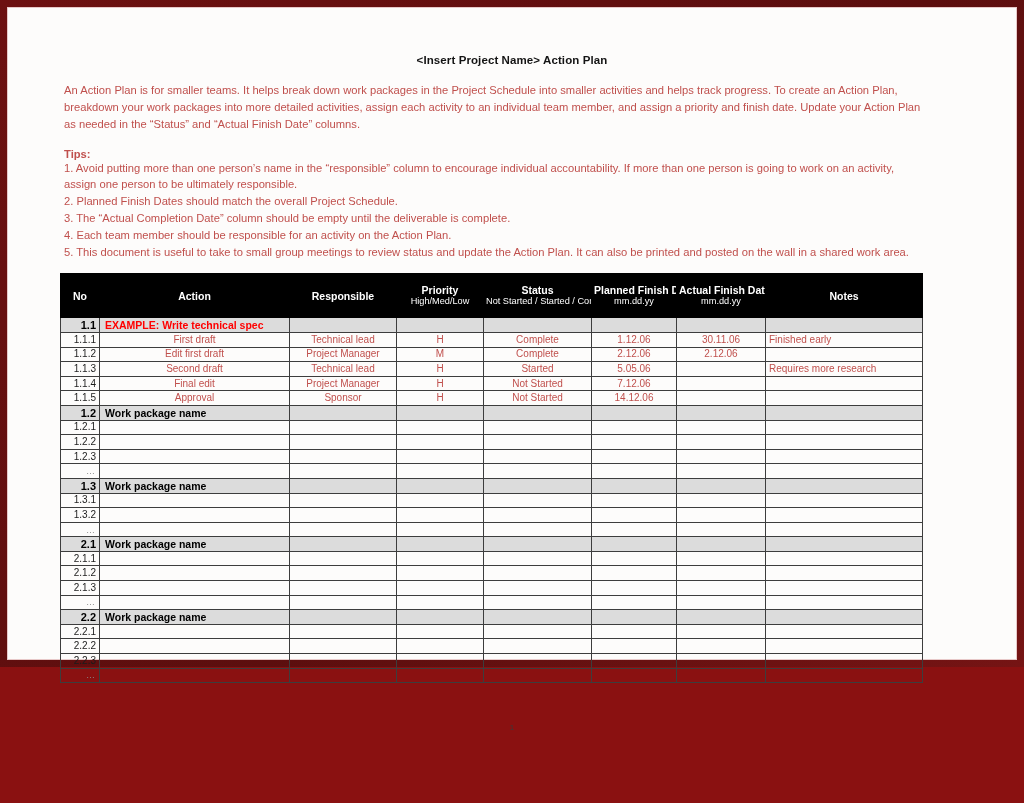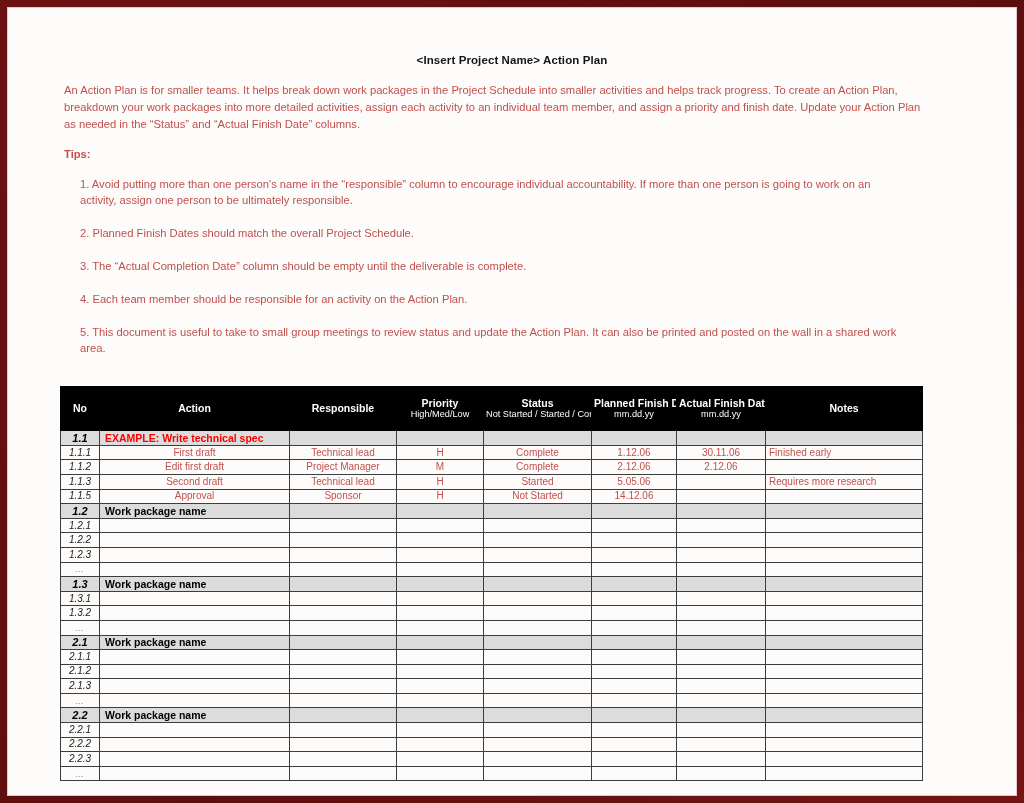--- a/index.html
+++ b/index.html
@@ -9,21 +9,21 @@
     height: 803px;
     background: #8a1111;
     font-family: "Liberation Sans", sans-serif;
     overflow: hidden;
   }
 
   
   .frame {
     position: absolute;
     left: 0; top: 0;
-    width: 1024px; height: 803px;
+    width: 1024px; height: 667px;
     background: #5e0f0f;
     background: linear-gradient(135deg,#6d1111 0%, #5c0e0e 55%, #751414 100%);
     padding: 7px;
   }
   .frame-inner {
     position: absolute;
     left: 7px; top: 7px;
     right: 7px; bottom: 7px;
     border: 1px solid #e8c9c9;
     background: #fdfcfb;
@@ -62,21 +62,21 @@
     margin: 14px 0 0 0;
     padding-left: 56px;
   }
   .tips-list {
     color: #c0504d;
     font-size: 11.2px;
     line-height: 16.8px;
     margin: 0;
     padding: 0 100px 0 56px;
   }
-  .tip { margin: 16px; }
+  .tip { margin: 0; }
 
   
   .tbl-wrap { padding: 13px 0 0 52px; }
   table.plan {
     border-collapse: collapse;
     table-layout: fixed;
     width: 862px;
     font-size: 10px;
     color: #c0504d;
   }
@@ -113,25 +113,24 @@
   col.c-no      { width: 39px; }
   col.c-action  { width: 190px; }
   col.c-resp    { width: 107px; }
   col.c-prio    { width: 87px; }
   col.c-status  { width: 108px; }
   col.c-planned { width: 85px; }
   col.c-actual  { width: 89px; }
   col.c-notes   { width: 157px; }
 
   td.no {
-    text-align: center;
+    text-align: right;
     color: #1c1c1c;
     font-size: 10px;
     padding-left: 4px;
-    font-style: italic;
   }
   tr.wp td {
     background: #dcdcdc;
   }
   tr.wp td.no {
     font-weight: bold;
     color: #000;
     font-size: 11px;
   }
   tr.wp td.action {
@@ -266,20 +265,30 @@
                 <td class="no">1.1.3</td>
                 <td class="action">Second draft</td>
                 <td class="ctr">Technical lead</td>
                 <td class="ctr">H</td>
                 <td class="ctr">Started</td>
                 <td class="ctr">5.05.06</td>
                 <td class="ctr"></td>
                 <td class="notes">Requires more research</td>
               </tr>
               <tr class="">
+                <td class="no">1.1.4</td>
+                <td class="action">Final edit</td>
+                <td class="ctr">Project Manager</td>
+                <td class="ctr">H</td>
+                <td class="ctr">Not Started</td>
+                <td class="ctr">7.12.06</td>
+                <td class="ctr"></td>
+                <td class="notes"></td>
+              </tr>
+              <tr class="">
                 <td class="no">1.1.5</td>
                 <td class="action">Approval</td>
                 <td class="ctr">Sponsor</td>
                 <td class="ctr">H</td>
                 <td class="ctr">Not Started</td>
                 <td class="ctr">14.12.06</td>
                 <td class="ctr"></td>
                 <td class="notes"></td>
               </tr>
               <tr class="wp">

